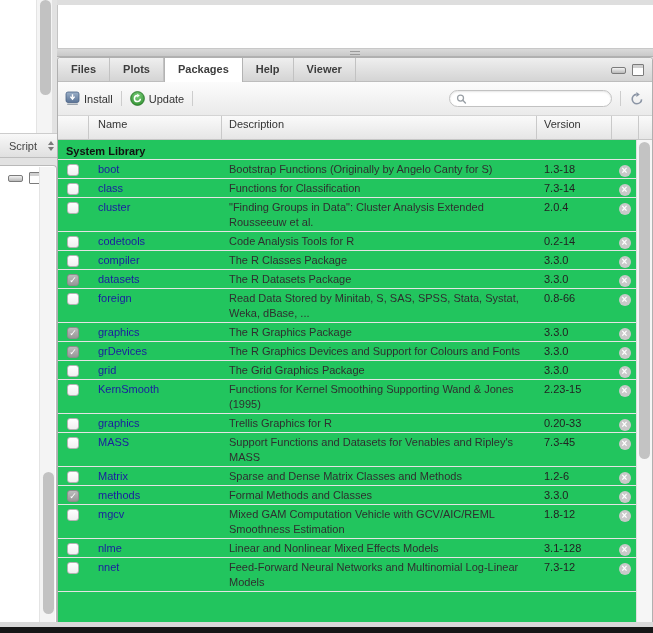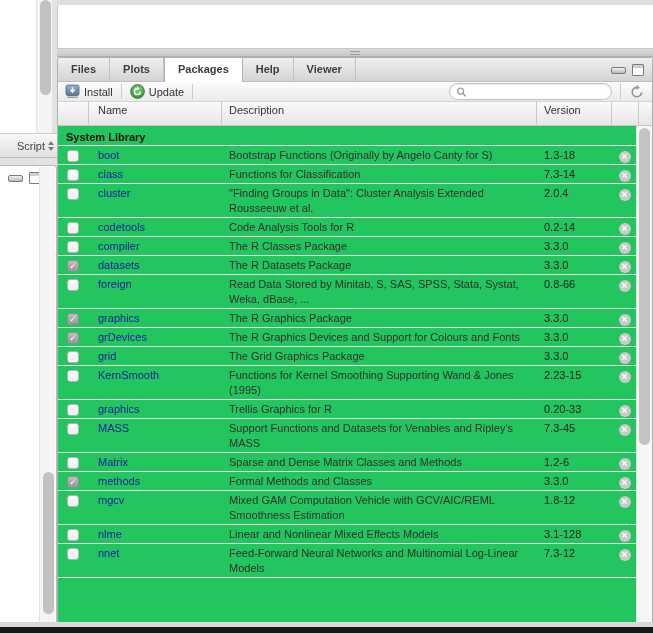--- a/index.html
+++ b/index.html
@@ -15,21 +15,21 @@
   .editor-pane{position:absolute;left:0;top:0;width:52px;height:133px;background:#fff;border-right:1px solid #c4c4c4;}
   .v-track{position:absolute;background:#f4f4f4;border-left:1px solid #e4e4e4;}
   .editor-track{left:36px;top:0;width:16px;height:133px;}
   .v-thumb{position:absolute;background:#c2c2c2;border-radius:6px;width:11px;left:3px;}
   .editor-thumb{top:0;height:95px;}
   .script-bar{
     position:absolute;left:0;top:133px;width:57px;height:25px;
     background:linear-gradient(#f8f8f8,#e0e0e0);
     border-top:1px solid #cccccc;border-bottom:1px solid #bdbdbd;
     display:flex;align-items:center;justify-content:flex-end;
-    font-size:11px;color:#444;padding-right:3px;gap:3px;
+    font-size:11px;color:#444;padding-right:3px;gap:11px;
   }
   .updown{display:inline-flex;flex-direction:column;gap:2px;}
   .updown i{display:block;width:0;height:0;border-left:3px solid transparent;border-right:3px solid transparent;}
   .updown .up{border-bottom:4px solid #7a7a7a;}
   .updown .dn{border-top:4px solid #7a7a7a;}
   .console-pane{position:absolute;left:0;top:165px;width:57px;height:457px;background:#fff;
     border-top:1px solid #b9b9b9;border-right:1px solid #b9b9b9;border-top-right-radius:4px;}
   .pane-buttons{position:absolute;display:flex;gap:6px;align-items:center;}
   .console-buttons{top:6px;left:8px;}
   .min-icon{width:15px;height:7px;border:1px solid #7b7b7b;border-radius:2px;background:linear-gradient(#f2f2f2,#b9b9b9);}
@@ -49,21 +49,21 @@
     border:1px solid #b0b0b0;border-radius:3px 3px 0 0;}
   
   .tabbar{position:relative;height:24px;display:flex;align-items:stretch;
     background:linear-gradient(#efefef,#d4d4d4);border-bottom:1px solid #bdbdbd;border-radius:3px 3px 0 0;}
   .tab{padding:0 13px;line-height:23px;font-size:11px;font-weight:700;color:#3d3d3d;cursor:default;}
   .tab:not(.active){border-right:1px solid #c2c2c2;}
   .tab.active{background:#fff;border-left:1px solid #b3b3b3;border-right:1px solid #b3b3b3;margin-bottom:-1px;z-index:2;text-align:center;}
   .tab:first-child{border-left:none;}
   .win-buttons{right:8px;top:6px;}
   
-  .toolbar{height:20px;background:linear-gradient(#fcfcfc,#eaeaea);border-bottom:1px solid #d4d4d4;
+  .toolbar{height:34px;background:linear-gradient(#fcfcfc,#eaeaea);border-bottom:1px solid #d4d4d4;
     display:flex;align-items:center;padding:0 7px;font-size:11px;color:#333;}
   .tool-btn{display:flex;align-items:center;gap:4px;cursor:default;}
   .tb-sep{width:1px;height:15px;background:#cdcdcd;margin:0 8px;}
   .spacer{flex:1;}
   .searchbox{width:163px;height:17px;border:1px solid #c2c2c2;border-radius:9px;background:#fff;
     display:flex;align-items:center;padding:0 6px;gap:3px;box-shadow:inset 0 1px 2px rgba(0,0,0,0.10);}
   .searchbox input{border:none;outline:none;background:transparent;font-size:11px;width:100%;padding:0;height:13px;
     font-family:"Liberation Sans","DejaVu Sans",sans-serif;}
   .icon16{width:16px;height:16px;display:block;}
   

